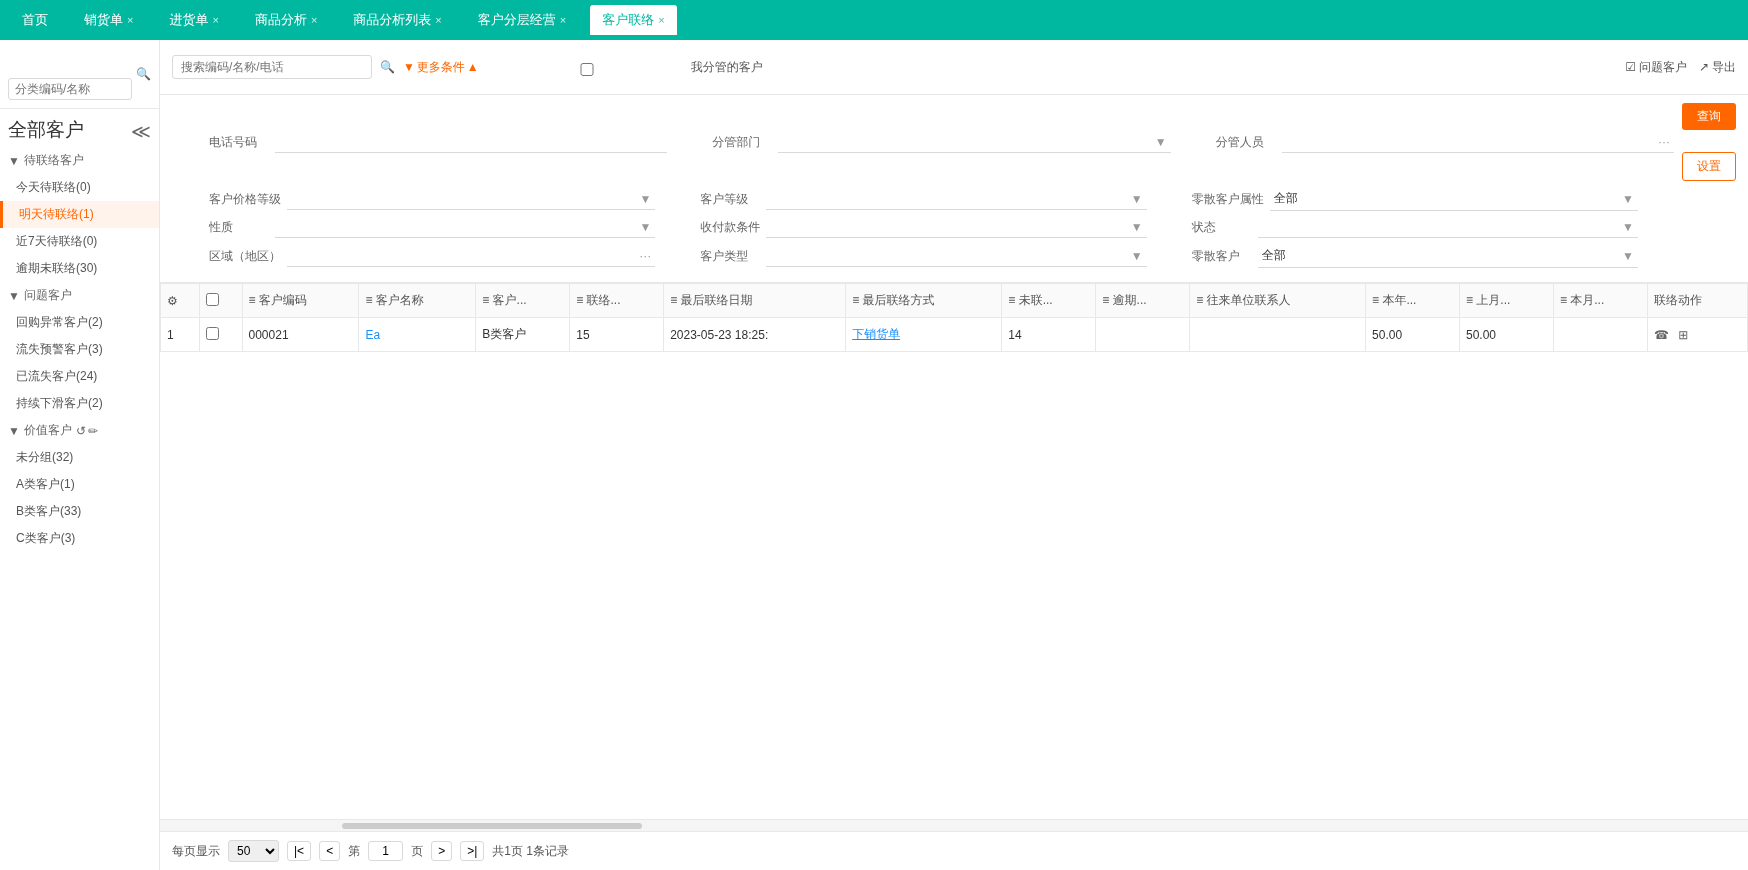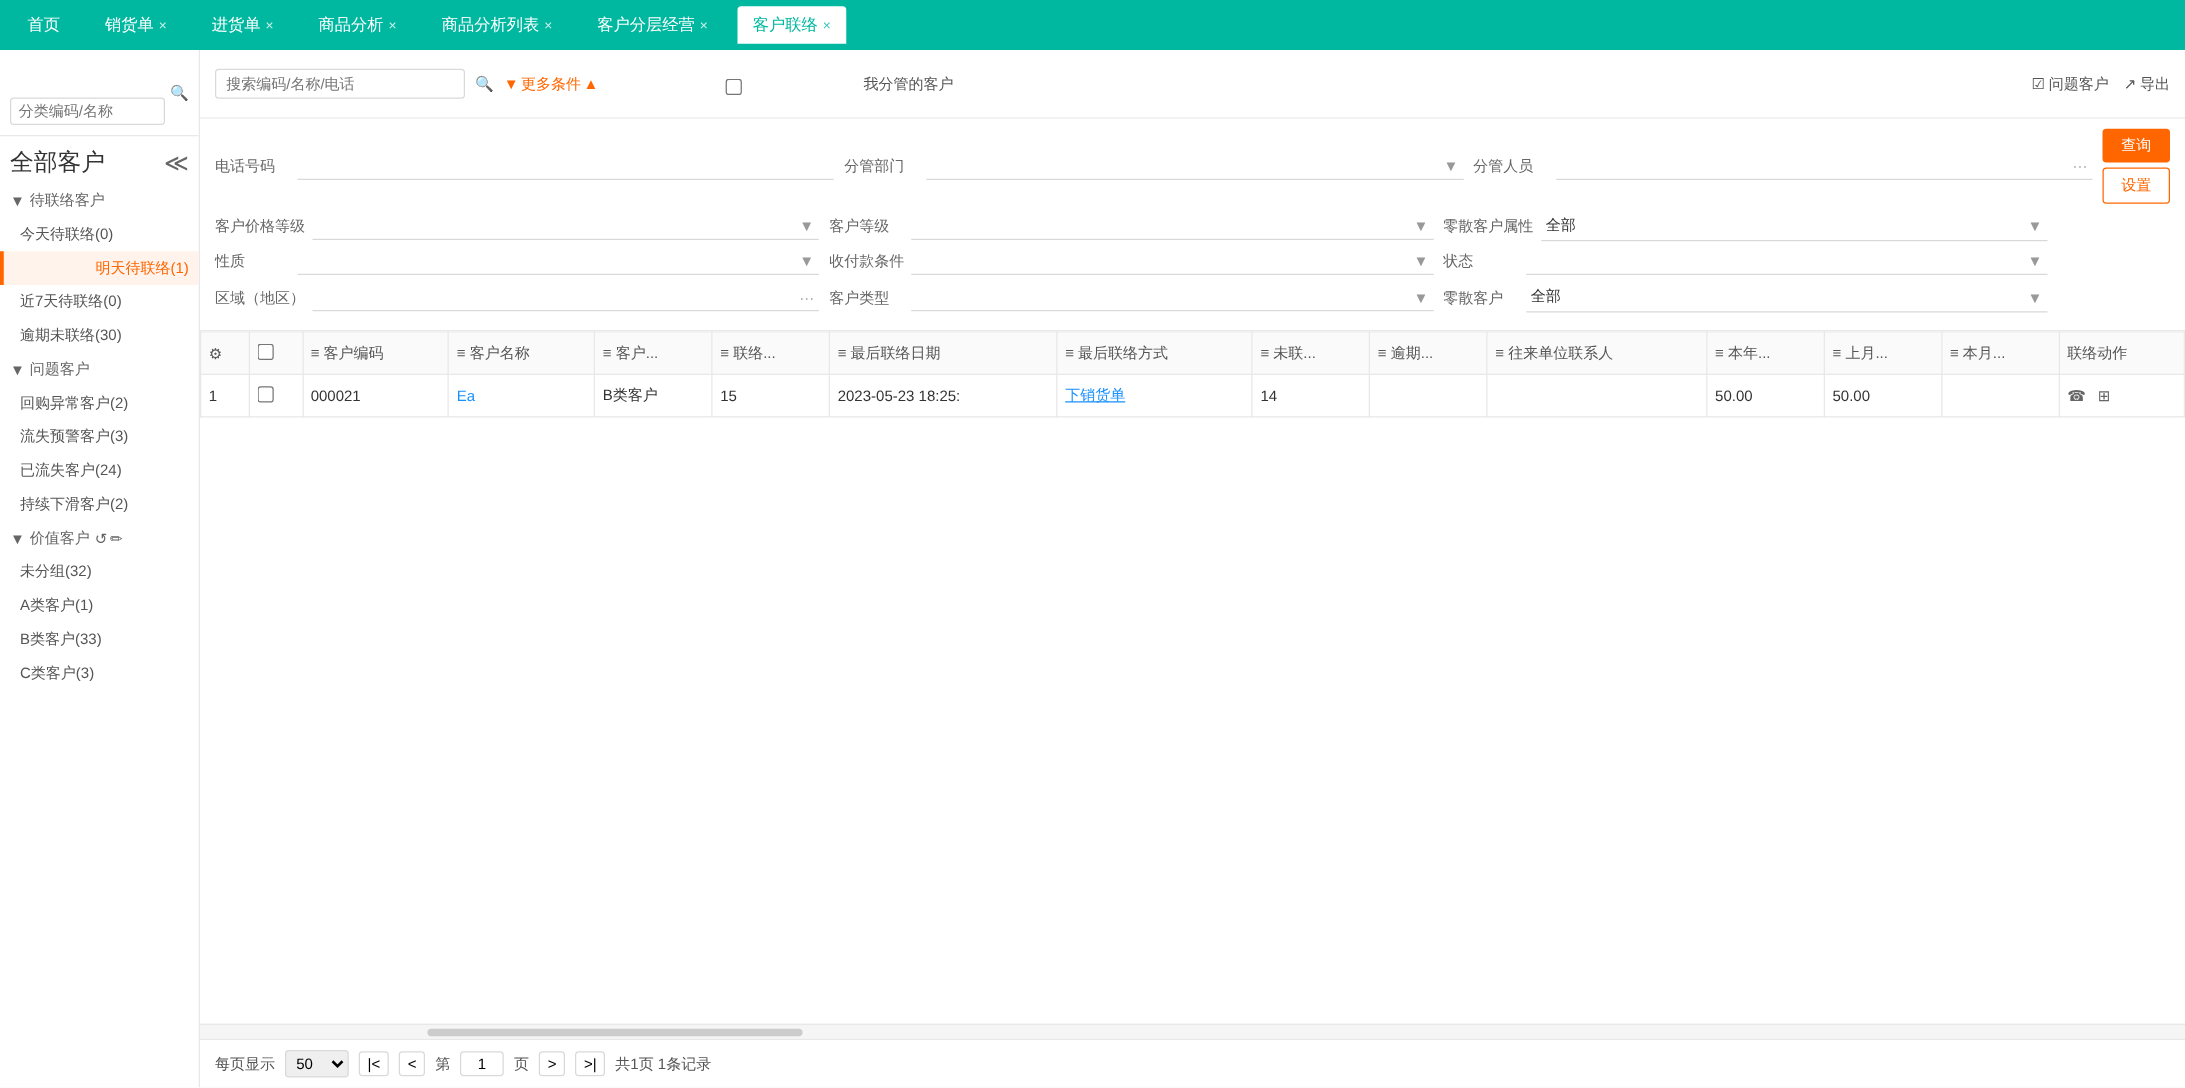--- a/index.html
+++ b/index.html
@@ -77,21 +77,21 @@
       cursor: pointer;
     }
     .sidebar-group-title .arrow { margin-right: 4px; }
 
     .sidebar-item {
       padding: 5px 8px 5px 16px;
       color: #555;
       cursor: pointer;
       font-size: 12px;
     }
-    .sidebar-item.active { background: #fff3ec; color: #ff6600; border-left: 3px solid #ff6600; text-align: right; }
+    .sidebar-item.active { background: #fff3ec; color: #ff6600; border-left: 3px solid #ff6600; }
 
     
     .content-area {
       flex: 1;
       display: flex;
       flex-direction: column;
       overflow: hidden;
     }
 
     
@@ -149,20 +149,21 @@
       display: flex;
       align-items: center;
       margin-bottom: 6px;
       gap: 8px;
     }
     .filter-cell {
       display: flex;
       align-items: center;
       gap: 6px;
       flex: 1;
+      margin-left: 37px;
     }
     .filter-cell label {
       white-space: nowrap;
       color: #666;
       font-size: 12px;
       min-width: 60px;
     }
     .filter-input {
       flex: 1;
       border: none;
@@ -178,21 +179,21 @@
       align-items: center;
       border-bottom: 1px solid #d9d9d9;
       padding: 3px 4px;
       cursor: pointer;
       justify-content: space-between;
     }
     .filter-select .arrow { color: #999; }
     .filter-actions {
       display: flex;
       flex-direction: column;
-      gap: 4px;
+      gap: 22px;
       justify-content: center;
     }
     .btn-query {
       background: #ff6600;
       color: #fff;
       border: none;
       border-radius: 3px;
       padding: 5px 14px;
       cursor: pointer;
       font-size: 12px;

